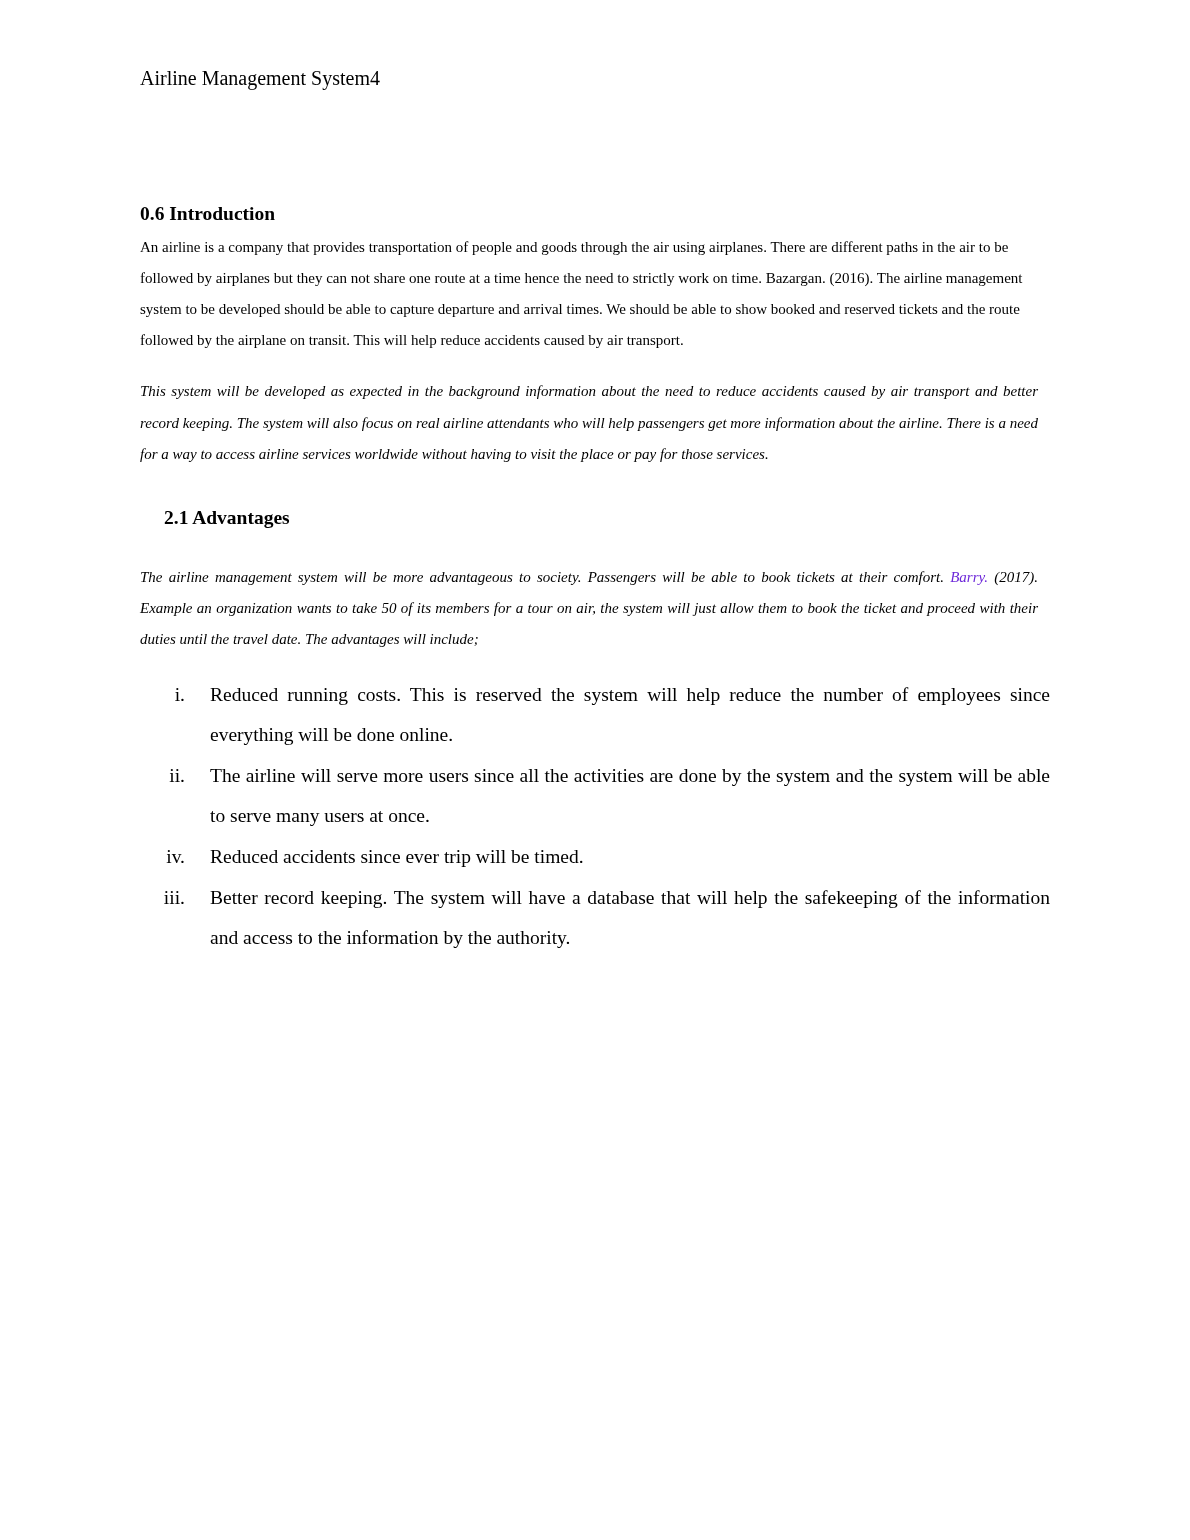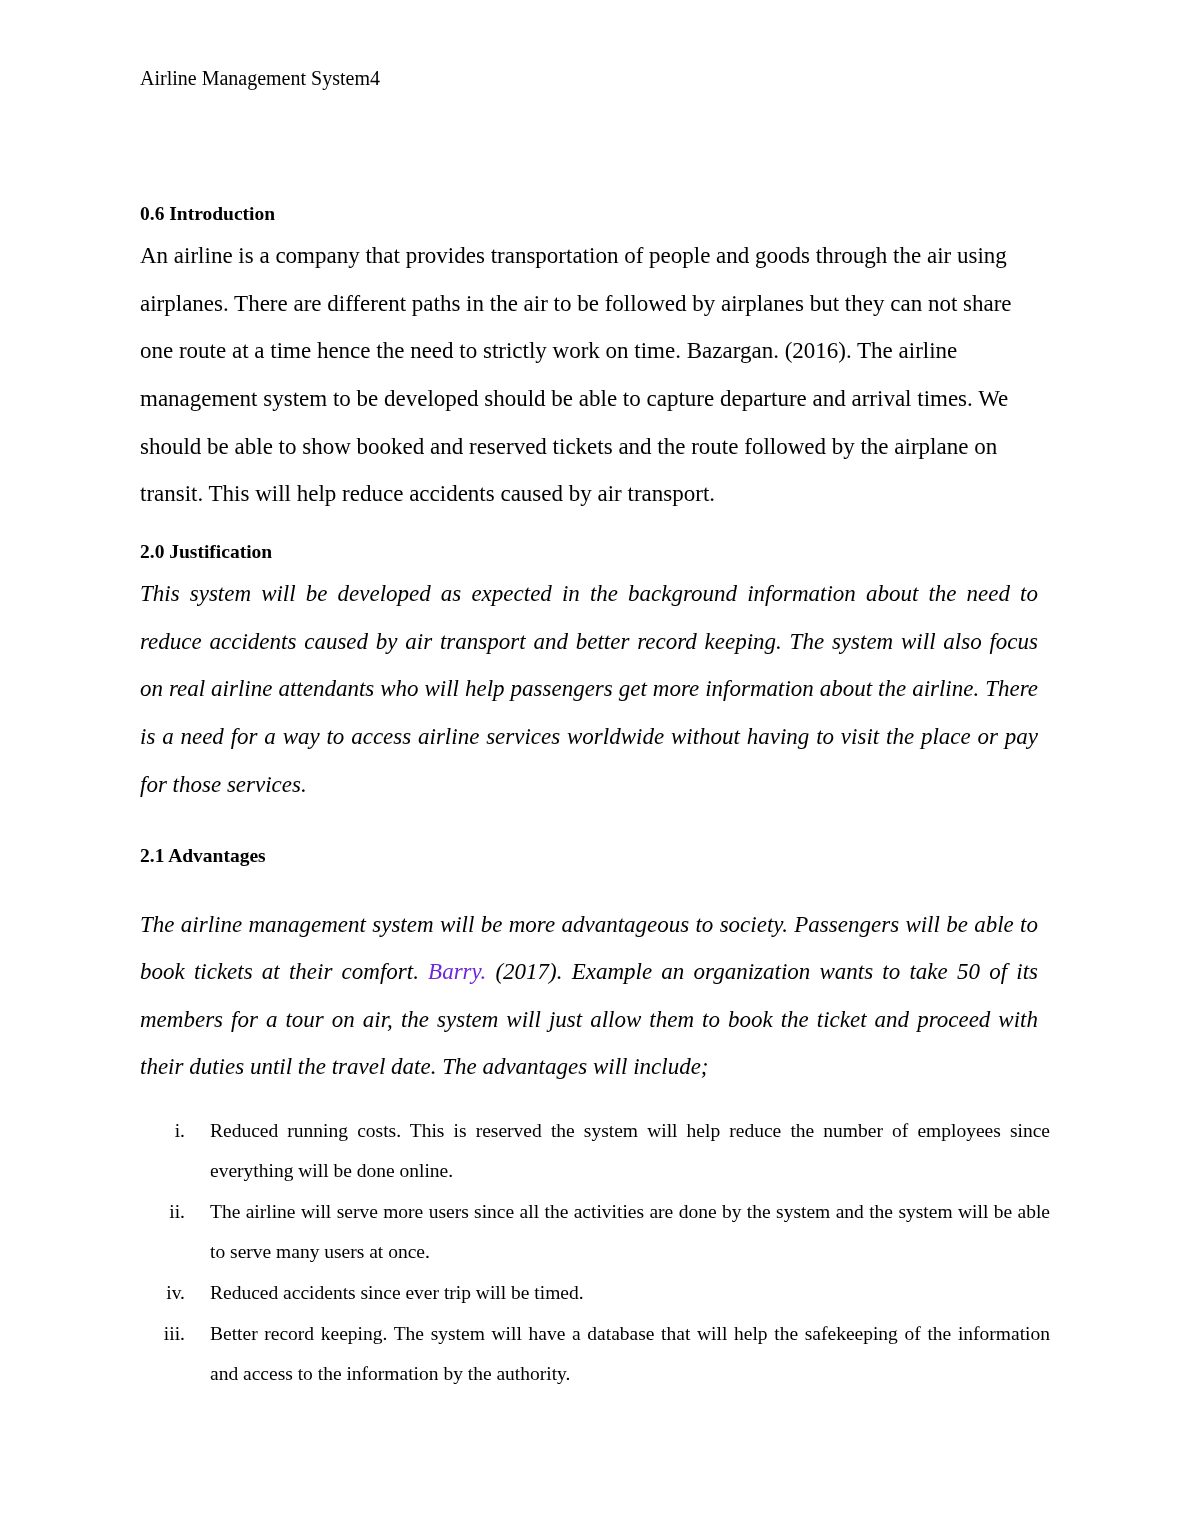--- a/index.html
+++ b/index.html
@@ -48,24 +48,25 @@
   h2.heading {
     font-size: 19.5px;
     font-weight: bold;
     line-height: 1.45;
     margin: 0 0 4px 0;
     color: #000;
   }
   h2.heading.spaced-above {
     margin-top: 34px;
     margin-bottom: 30px;
+    margin-left: 24px;
   }
 
   p.para {
-    font-size: 23px;
+    font-size: 15px;
     line-height: 2.07;
     margin: 0 12px 20px 0;
     color: #000;
   }
   p.para.ragged { text-align: left; }
   p.para.justified { text-align: justify; text-justify: inter-word; font-style: italic; }
 
   .cite-gray { color: #6d28d9; }
 
   
@@ -102,21 +103,20 @@
   <div class="page-header">
     <span class="title">Airline Management System</span>
     <span class="folio">4</span>
   </div>
 
   <div class="doc-body">
 
     <h2 class="heading">0.6 Introduction</h2>
     <p class="para ragged">An airline is a company that provides transportation of people and goods through the air using airplanes. There are different paths in the air to be followed by airplanes but they can not share one route at a time hence the need to strictly work on time. Bazargan. (2016).  The airline management system to be developed should be able to capture departure and arrival times. We should be able to show booked and reserved tickets and the route followed by the airplane on transit. This will help reduce accidents caused by air transport.</p>
 
-    <h2 class="heading">2.0 Justification</h2>
     <p class="para justified">This system will be developed as expected in the background information about the need to reduce accidents caused by air transport and better record keeping. The system will also focus on real airline attendants who will help passengers get more information about the airline. There is a need for a way to access airline services worldwide without having to visit the place or pay for those services.</p>
 
     <h2 class="heading spaced-above">2.1 Advantages</h2>
 
     <p class="para justified"><span>The airline management system will be more advantageous to society. Passengers will be able to book tickets at their comfort. </span><span class="cite-gray">Barry.</span><span> (2017).  Example an organization wants to take 50 of its members for a tour on air, the system will just allow them to book the ticket and proceed with their duties until the travel date. The advantages will include;</span></p>
 
     <ol class="roman-list">
       <li>
         <span class="marker">i.</span>
         <span class="item-text">Reduced running costs. This is reserved the system will help reduce the number of employees since everything will be done online.</span>

